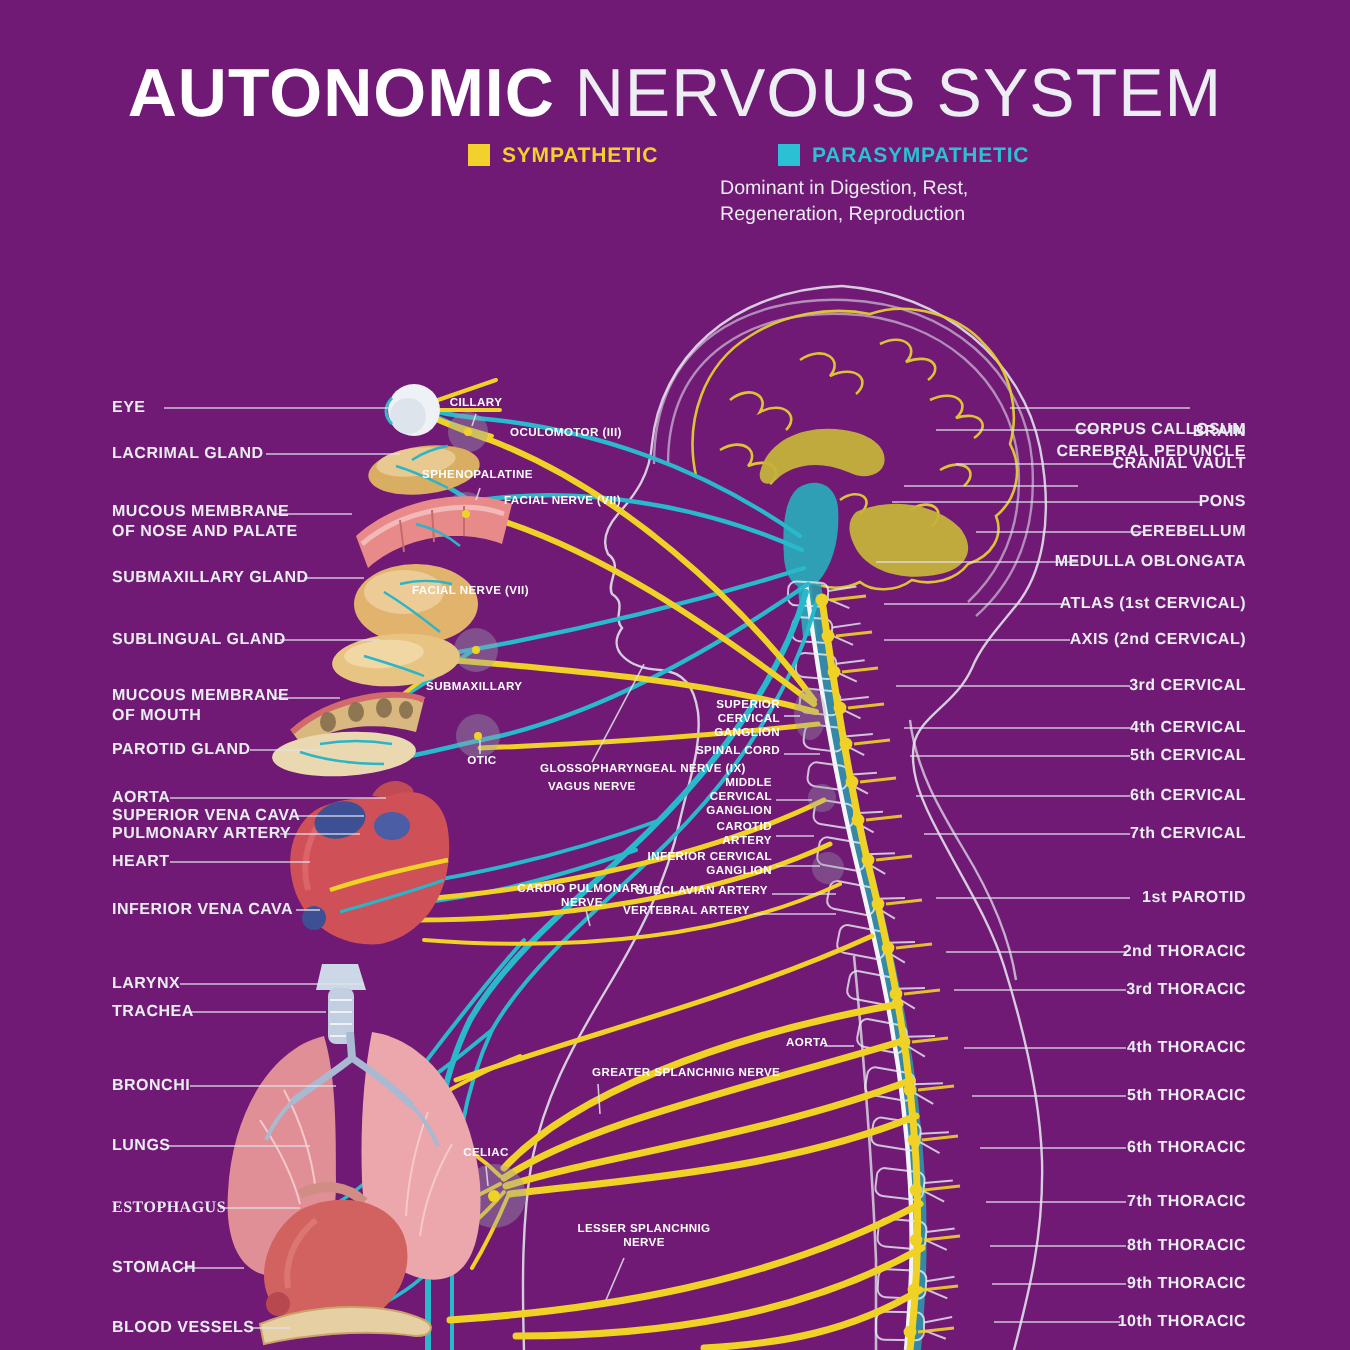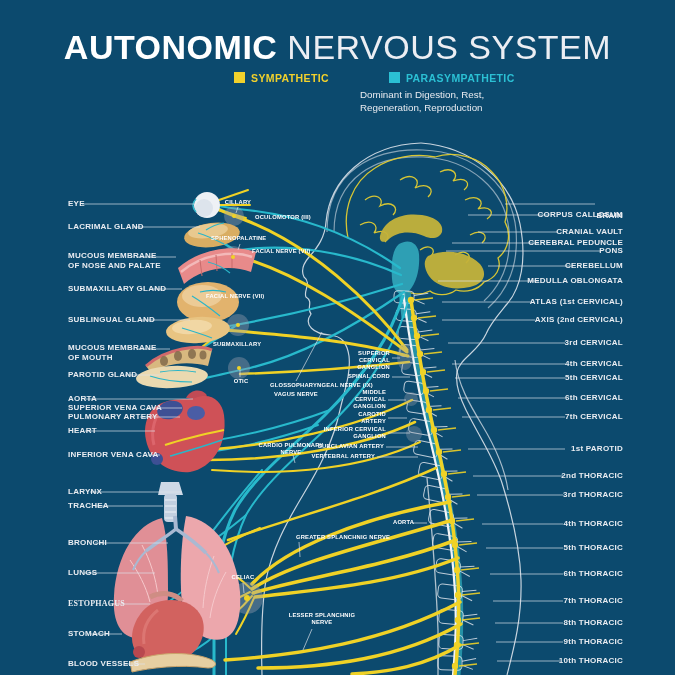--- a/index.html
+++ b/index.html
@@ -1,30 +1,30 @@
 <!DOCTYPE html>
 <html><head>
 <meta charset="utf-8">
 <style>
   html,body{margin:0;padding:0;background:#3e4253;}
-  .poster{position:relative;width:675px;height:675px;background:#0c4a6e;overflow:hidden;
+  .poster{position:relative;width:675px;height:675px;background:#701a75;overflow:hidden;
           font-family:"Liberation Sans",sans-serif;}
   .poster svg{position:absolute;left:0;top:0;}
   .hdr{position:absolute;left:0;top:30px;width:100%;text-align:center;
        font-size:34px;letter-spacing:.5px;line-height:1;}
   .hdr .t-bold{font-weight:700;color:#ffffff;}
   .hdr .t-light{font-weight:400;color:#eceef3;}
   .legend{position:absolute;top:72px;left:0;width:100%;font-size:10px;}
   .leg-block{position:absolute;width:150px;}
   .leg-sym{left:205px;} .leg-par{left:360px;}
   .leg-head{display:flex;align-items:flex-start;font-weight:700;font-size:10.5px;letter-spacing:.4px;padding-left:29px;}
   .leg-sq{width:11px;height:11px;margin-right:6px;flex:0 0 auto;}
   .leg-desc{margin-top:5px;color:#e9ebf0;line-height:1.32;white-space:pre-line;font-size:9.8px;}
   .lbl{position:absolute;font-weight:700;color:#e9ecf1;white-space:pre-line;line-height:1.25;}
-  .lbl-side{font-size:8px;letter-spacing:.25px;margin-left:12px;}
+  .lbl-side{font-size:8px;letter-spacing:.25px;}
   .lbl-mid{font-size:5.8px;color:#fdfdfe;letter-spacing:.2px;line-height:1.25;}
 </style>
 </head>
 <body>
 
 <div class="poster">
 
   <svg width="675" height="675" viewBox="0 0 675 675">
 
     <g fill="none" stroke="#e9ecf2" stroke-width="1.2" stroke-opacity="0.85">
@@ -411,21 +411,21 @@
       <div class="lbl lbl-side" style="top: 487px; left: 56px;">LARYNX</div>
       <div class="lbl lbl-side" style="top: 501px; left: 56px;">TRACHEA</div>
       <div class="lbl lbl-side" style="top: 538px; left: 56px;">BRONCHI</div>
       <div class="lbl lbl-side" style="top: 568px; left: 56px;">LUNGS</div>
       <div class="lbl lbl-side" style="top: 599px; left: 56px; font-family: Liberation Serif, serif;">ESTOPHAGUS</div>
       <div class="lbl lbl-side" style="top: 629px; left: 56px;">STOMACH</div>
       <div class="lbl lbl-side" style="top: 659px; left: 56px;">BLOOD VESSELS</div>
       <div class="lbl lbl-side" style="top: 211px; right: 52px; text-align: left;">BRAIN</div>
       <div class="lbl lbl-side" style="top: 210px; right: 52px; text-align: right;">CORPUS CALLOSUM</div>
       <div class="lbl lbl-side" style="top: 227px; right: 52px; text-align: right;">CRANIAL VAULT</div>
-      <div class="lbl lbl-side" style="top: 238px; right: 52px; text-align: center;">CEREBRAL PEDUNCLE</div>
+      <div class="lbl lbl-side" style="top: 221px; right: 52px; text-align: center;">CEREBRAL PEDUNCLE</div>
       <div class="lbl lbl-side" style="top: 246px; right: 52px; text-align: right;">PONS</div>
       <div class="lbl lbl-side" style="top: 261px; right: 52px; text-align: right;">CEREBELLUM</div>
       <div class="lbl lbl-side" style="top: 276px; right: 52px; text-align: right;">MEDULLA OBLONGATA</div>
       <div class="lbl lbl-side" style="top: 297px; right: 52px; text-align: right;">ATLAS (1st CERVICAL)</div>
       <div class="lbl lbl-side" style="top: 315px; right: 52px; text-align: right;">AXIS (2nd CERVICAL)</div>
       <div class="lbl lbl-side" style="top: 338px; right: 52px; text-align: right;">3rd CERVICAL</div>
       <div class="lbl lbl-side" style="top: 359px; right: 52px; text-align: right;">4th CERVICAL</div>
       <div class="lbl lbl-side" style="top: 373px; right: 52px; text-align: right;">5th CERVICAL</div>
       <div class="lbl lbl-side" style="top: 393px; right: 52px; text-align: right;">6th CERVICAL</div>
       <div class="lbl lbl-side" style="top: 412px; right: 52px; text-align: right;">7th CERVICAL</div>

